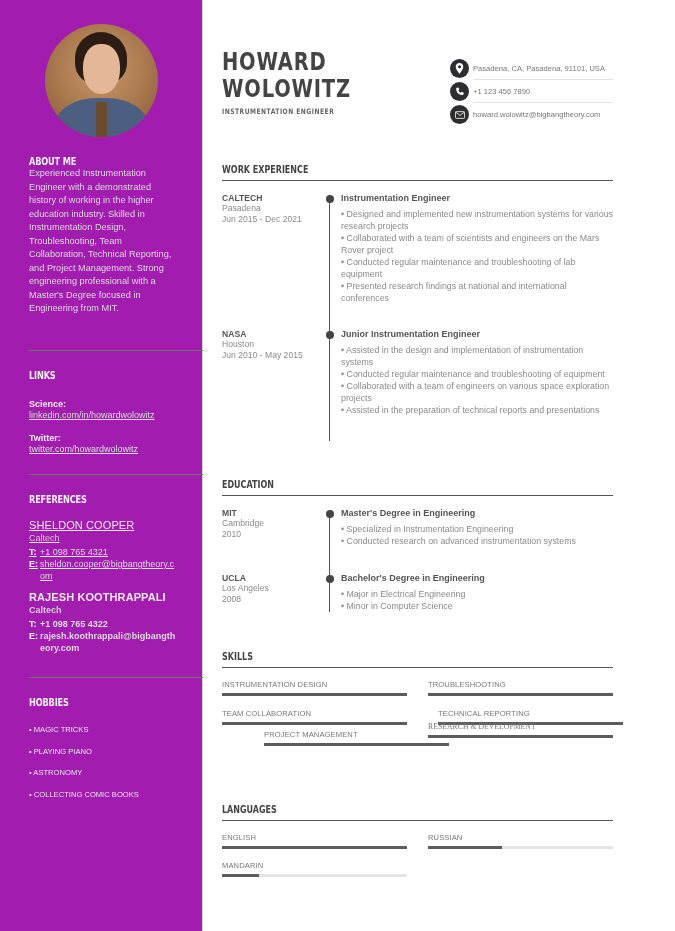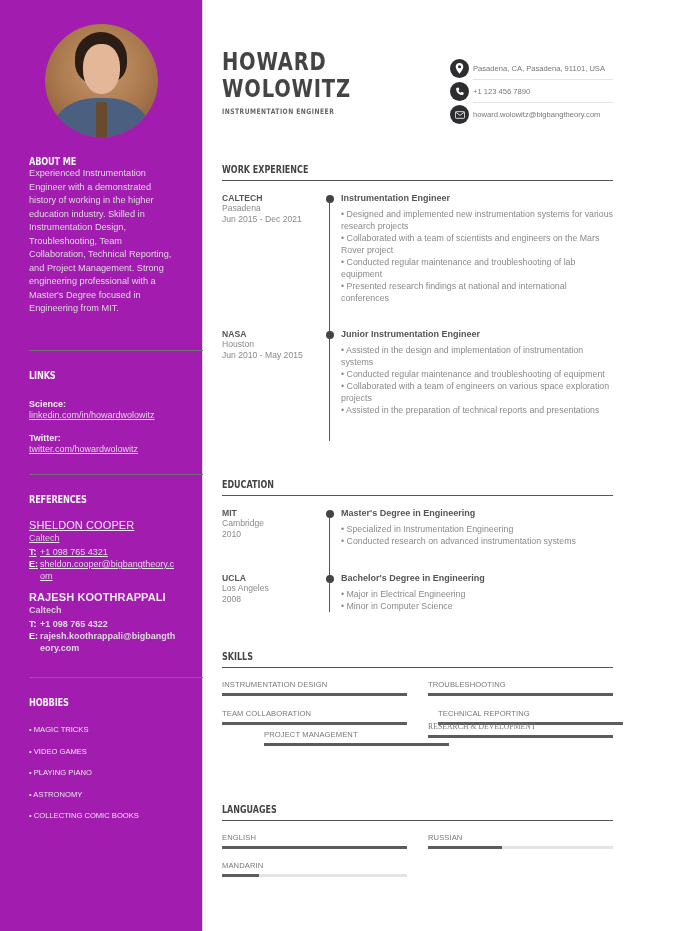--- a/index.html
+++ b/index.html
@@ -135,21 +135,20 @@
         <span style="word-break:break-all;">rajesh.koothrappali@bigbangtheory.com</span>
       </div>
     </div>
   </div>
   <div class="sb-divider" style="top:677px;"></div>
 
   <div class="sb-section" style="top:697px;">
     <div class="sb-heading">HOBBIES</div>
     <div style="margin-top:17px;">
       <div class="hobby">• MAGIC TRICKS</div>
-      <div class="hobby">• VIDEO GAMES</div>
       <div class="hobby">• PLAYING PIANO</div>
       <div class="hobby">• ASTRONOMY</div>
       <div class="hobby">• COLLECTING COMIC BOOKS</div>
     </div>
   </div>
 </aside>
 
 <div class="name">
   <div>HOWARD</div>
   <div>WOLOWITZ</div>

